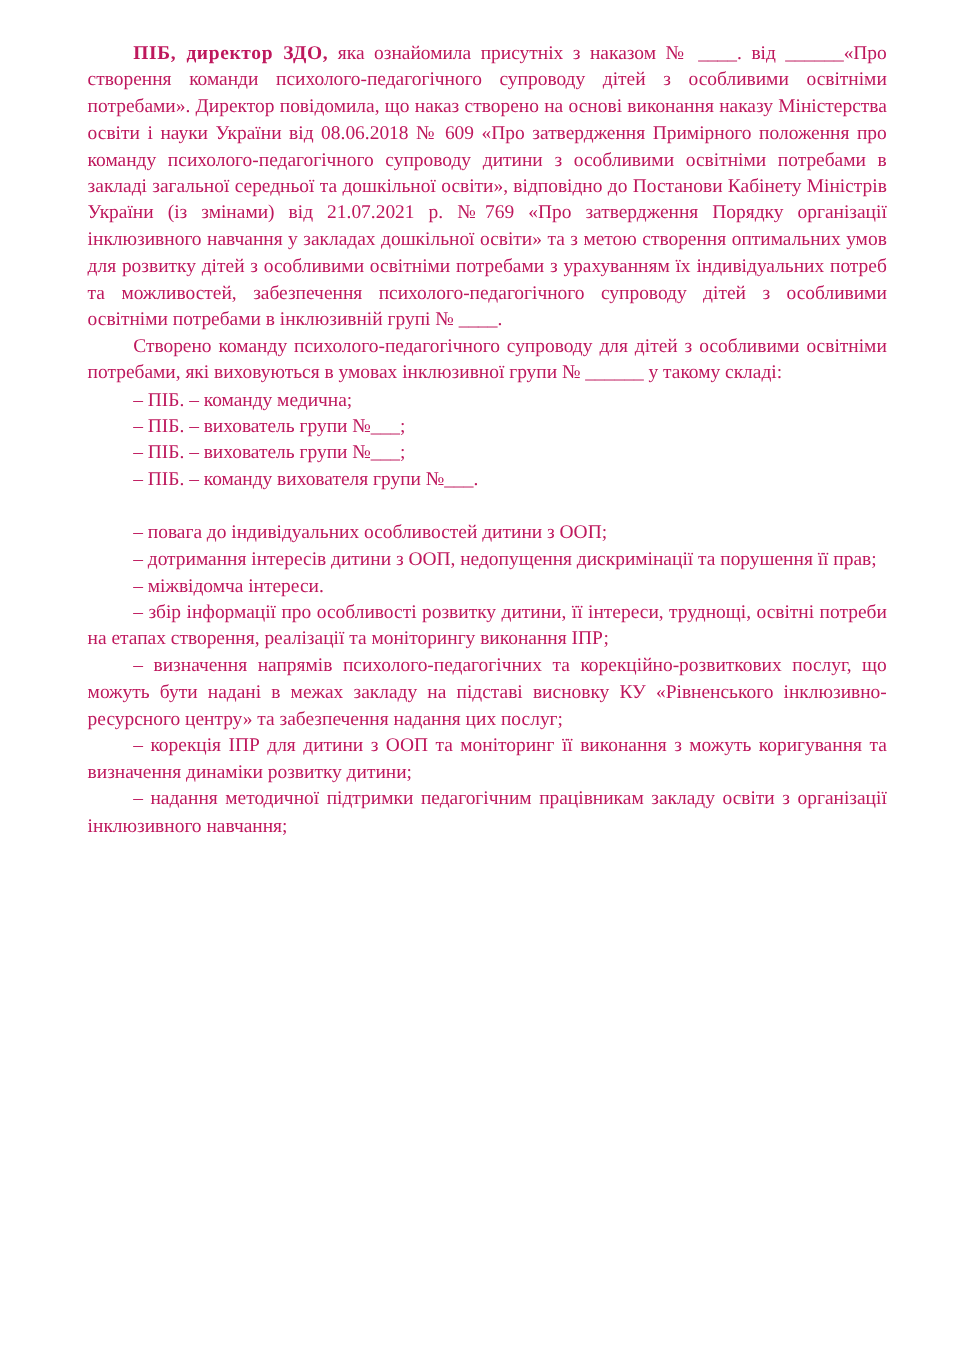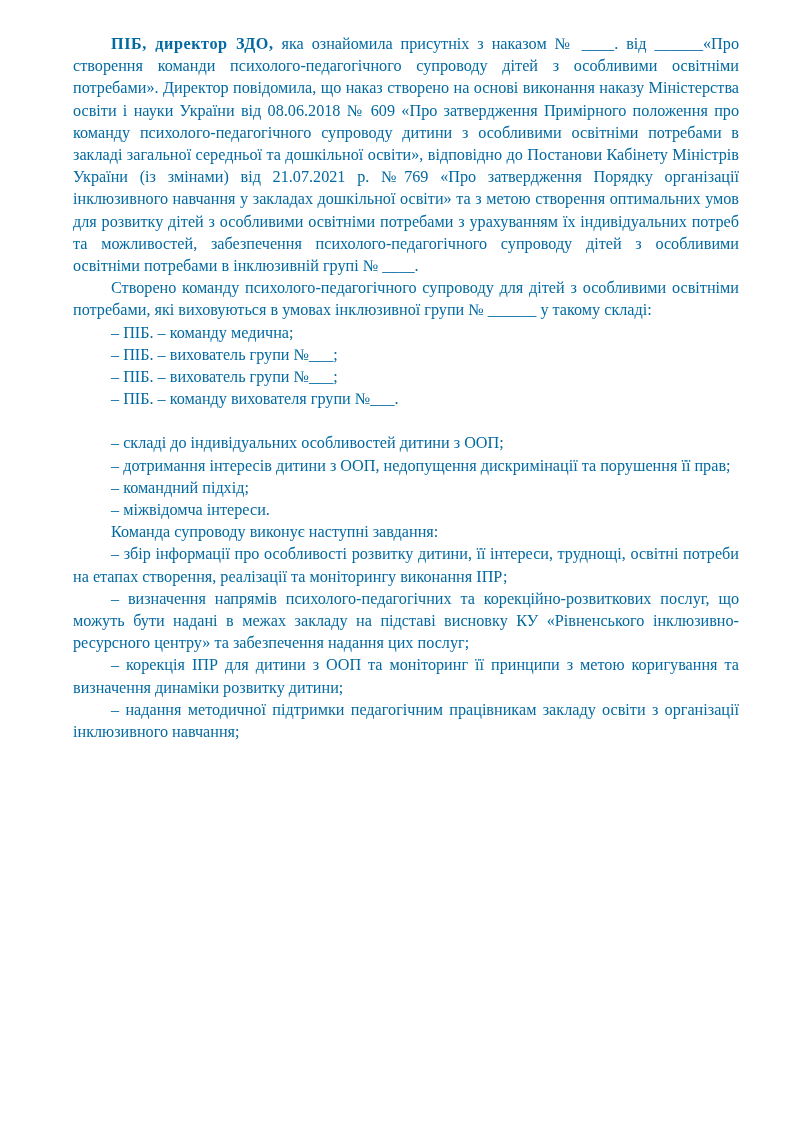--- a/index.html
+++ b/index.html
@@ -18,21 +18,21 @@
     box-sizing: border-box;
   }
   .content {
     position: absolute;
     left: 73px;
     top: 33px;
     width: 666px;
     font-family: "Liberation Serif", "DejaVu Serif", serif;
     font-size: 16.2px;
     line-height: 22.2px;
-    color: #0369a1;
+    color: #be185d;
     text-align: justify;
     text-justify: inter-word;
   }
   p {
     margin: 0;
     text-align: justify;
     text-indent: 0;
   }
   p.para {
     text-indent: 38px;
@@ -57,26 +57,24 @@
     <p class="para"><span>Створено команду психолого-педагогічного супроводу для дітей з особливими освітніми потребами, які виховуються в умовах інклюзивної групи № ______ у такому складі:</span></p>
 
     <p class="bullet"><span>– ПІБ. – команду медична;</span></p>
     <p class="bullet"><span>– ПІБ. – вихователь групи №___;</span></p>
     <p class="bullet"><span>– ПІБ. – вихователь групи №___;</span></p>
     <p class="bullet"><span>– ПІБ. – команду вихователя групи №___.</span></p>
 
     <div class="spacer-md"></div>
 
 
-    <p class="bullet"><span>– складі до індивідуальних особливостей дитини з ООП;</span></p>
+    <p class="bullet"><span>– повага до індивідуальних особливостей дитини з ООП;</span></p>
     <p class="bullet"><span>– дотримання інтересів дитини з ООП, недопущення дискримінації та порушення її прав;</span></p>
-    <p class="bullet"><span>– командний підхід;</span></p>
     <p class="bullet"><span>– міжвідомча інтереси.</span></p>
 
-    <p class="para"><span>Команда супроводу виконує наступні завдання:</span></p>
 
     <p class="bullet"><span>– збір інформації про особливості розвитку дитини, її інтереси, труднощі, освітні потреби на етапах створення, реалізації та моніторингу виконання ІПР;</span></p>
     <p class="bullet"><span>– визначення напрямів психолого-педагогічних та корекційно-розвиткових послуг, що можуть бути надані в межах закладу на підставі висновку КУ «Рівненського інклюзивно-ресурсного центру» та забезпечення надання цих послуг;</span></p>
-    <p class="bullet"><span>– корекція ІПР для дитини з ООП та моніторинг її принципи з метою коригування та визначення динаміки розвитку дитини;</span></p>
+    <p class="bullet"><span>– корекція ІПР для дитини з ООП та моніторинг її виконання з можуть коригування та визначення динаміки розвитку дитини;</span></p>
     <p class="bullet"><span>– надання методичної підтримки педагогічним працівникам закладу освіти з організації інклюзивного навчання;</span></p>
 
   </div>
 </div>
 
 </body></html>

